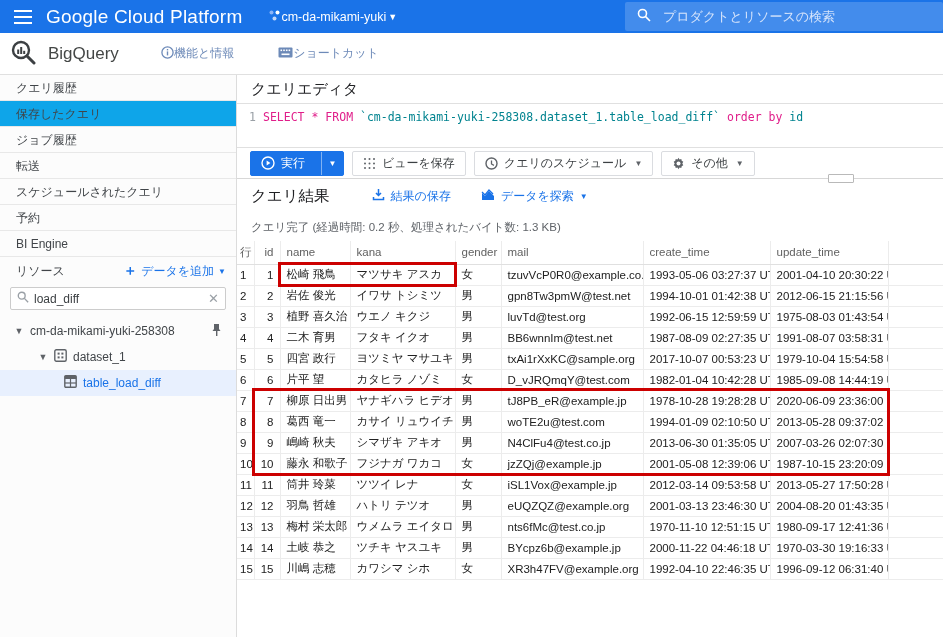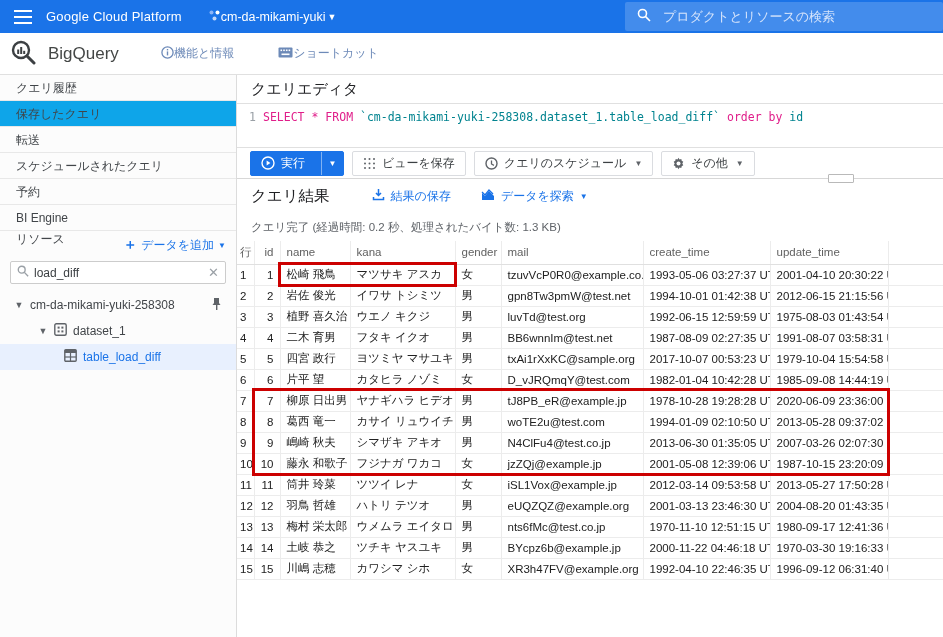--- a/index.html
+++ b/index.html
@@ -3,39 +3,39 @@
 <meta charset="utf-8">
 <style>
   * { margin:0; padding:0; box-sizing:border-box; }
   html,body { width:943px; height:637px; overflow:hidden; }
   body { font-family:"Liberation Sans","DejaVu Sans",sans-serif; background:#fff; color:#3c4043; position:relative; }
 
   
   .topbar { position:absolute; left:0; top:0; width:943px; height:33px; background:#1a73e8; display:flex; align-items:center; color:#fff; z-index:30; }
   .hamburger { width:46px; display:flex; justify-content:center; cursor:pointer; }
   .hamburger svg { display:block; }
-  .brand { font-size:13px; letter-spacing:.2px; margin-right:26px; white-space:nowrap; }
+  .brand { font-size:19px; letter-spacing:.2px; margin-right:26px; white-space:nowrap; }
   .project-chip { display:flex; align-items:center; gap:0; font-size:12.5px; cursor:pointer; }
   .project-chip .caret { font-size:9px; margin-left:2px; }
   .gcp-search { position:absolute; left:625px; top:2px; width:318px; height:29px; background:rgba(255,255,255,.18); border-radius:2px; display:flex; align-items:center; padding:0 12px; gap:12px; }
   .gcp-search input { background:transparent; border:none; outline:none; color:#fff; font-size:13px; width:240px; font-family:inherit; }
   .gcp-search input::placeholder { color:#d6e4fb; }
 
   
   .appbar { position:absolute; left:0; top:33px; width:943px; height:42px; background:#fff; border-bottom:1px solid #e0e0e0; display:flex; align-items:center; z-index:20; }
   .bq-logo { margin:0 12px 0 10px; }
   .app-title { font-size:17px; color:#444746; margin-right:42px; }
   .appbar-link { display:flex; align-items:center; font-size:12px; color:#6d8ab8; margin-right:44px; cursor:pointer; }
   .appbar-link svg { flex:none; }
 
   
   .sidebar { position:absolute; left:0; top:75px; width:237px; height:562px; background:#fcfcfc; border-right:1px solid #dcdcdc; font-size:12px; }
   .nav-item { height:26px; line-height:26px; padding-left:16px; border-bottom:1px solid #e8e8e8; color:#414549; cursor:pointer; white-space:nowrap; }
   .nav-item.selected { background:#0ea5e9; }
-  .res-row { height:28px; display:flex; padding:0 10px 0 16px; color:#414549; }
+  .res-row { height:28px; display:flex; align-items:center; padding:0 10px 0 16px; color:#414549; }
   .res-row .spacer { flex:1; }
   .add-data { color:#1a73e8; display:flex; align-items:center; gap:4px; font-size:12px; cursor:pointer; }
   .add-data .plus { font-size:14px; font-weight:bold; }
   .add-data .caret { font-size:8px; }
   .side-search { margin:2px 10px 8px 10px; height:23px; border:1px solid #ccc; background:#fff; border-radius:2px; display:flex; align-items:center; padding:0 6px; gap:5px; }
   .side-search input { border:none; outline:none; flex:1; font-size:12px; color:#3c4043; font-family:inherit; min-width:0; }
   .side-search .clear-x { color:#9aa0a6; font-size:13px; cursor:pointer; }
   .tree { margin-top:8px; }
   .tree-row { height:26px; display:flex; align-items:center; gap:6px; color:#414549; cursor:pointer; white-space:nowrap; }
   .tree-caret { color:#5f6368; font-size:9px; width:10px; text-align:center; }
@@ -160,20 +160,21 @@
         </svg>
     </span>
     <span>ショートカット</span>
   </span>
 </div>
 
 <div class="sidebar">
   <div id="nav-items">
       <div class="nav-item">クエリ履歴</div>
       <div class="nav-item selected">保存したクエリ</div>
+      <div class="nav-item">ジョブ履歴</div>
       <div class="nav-item">転送</div>
       <div class="nav-item">スケジュールされたクエリ</div>
       <div class="nav-item">予約</div>
       <div class="nav-item">BI Engine</div>
     </div>
 
   <div class="res-row">
     <span>リソース</span>
     <span class="spacer"></span>
     <span class="add-data">

